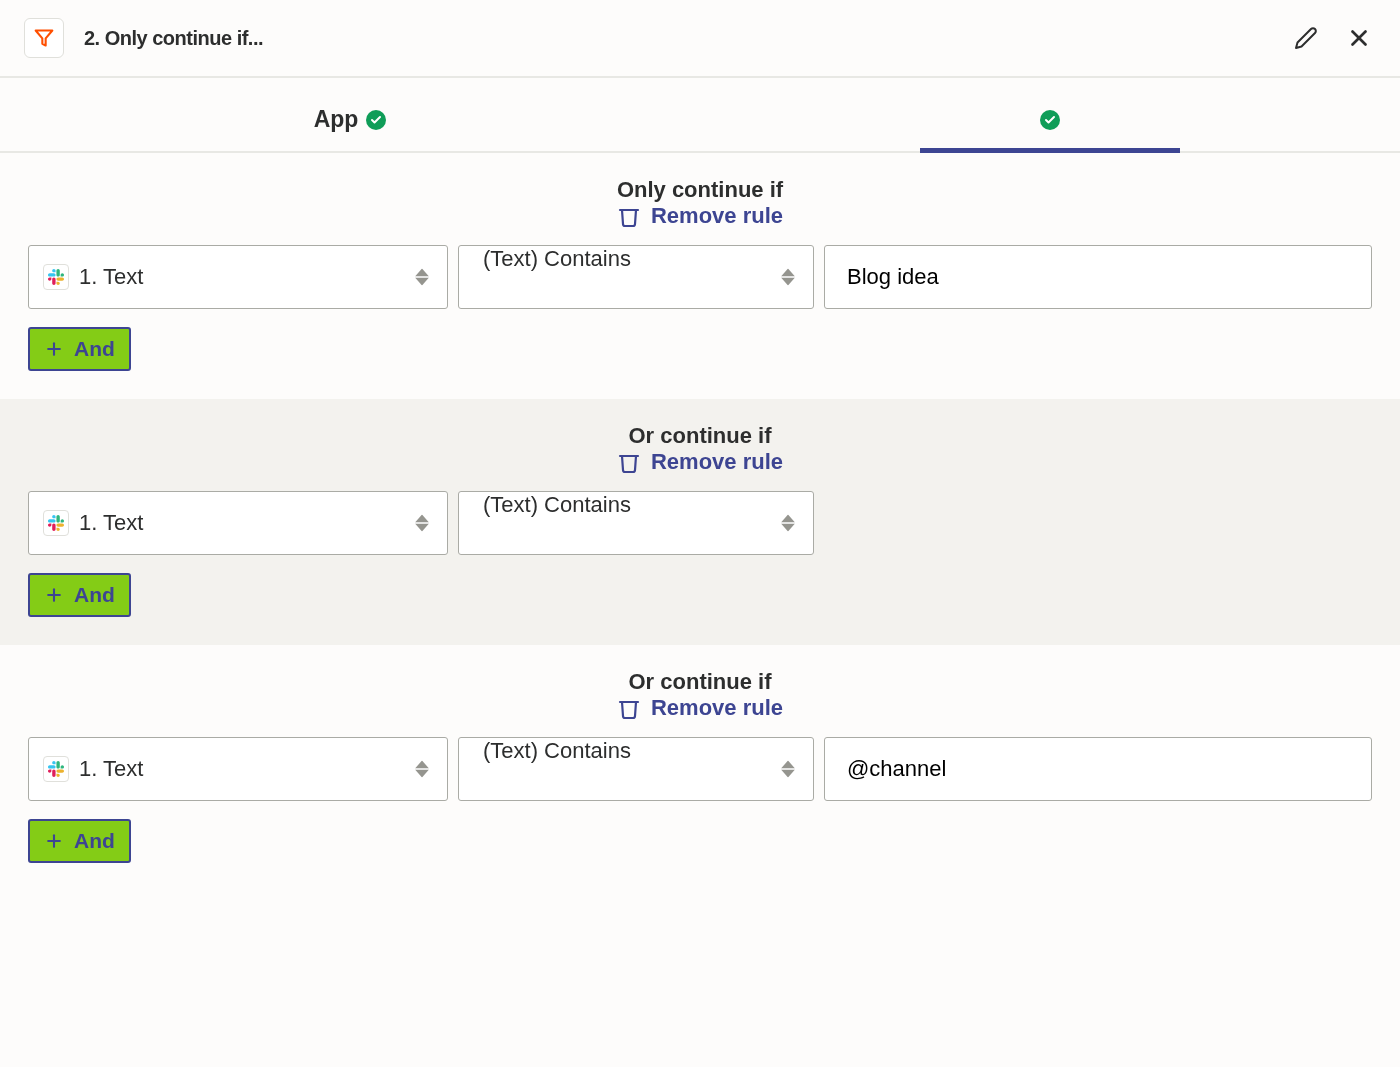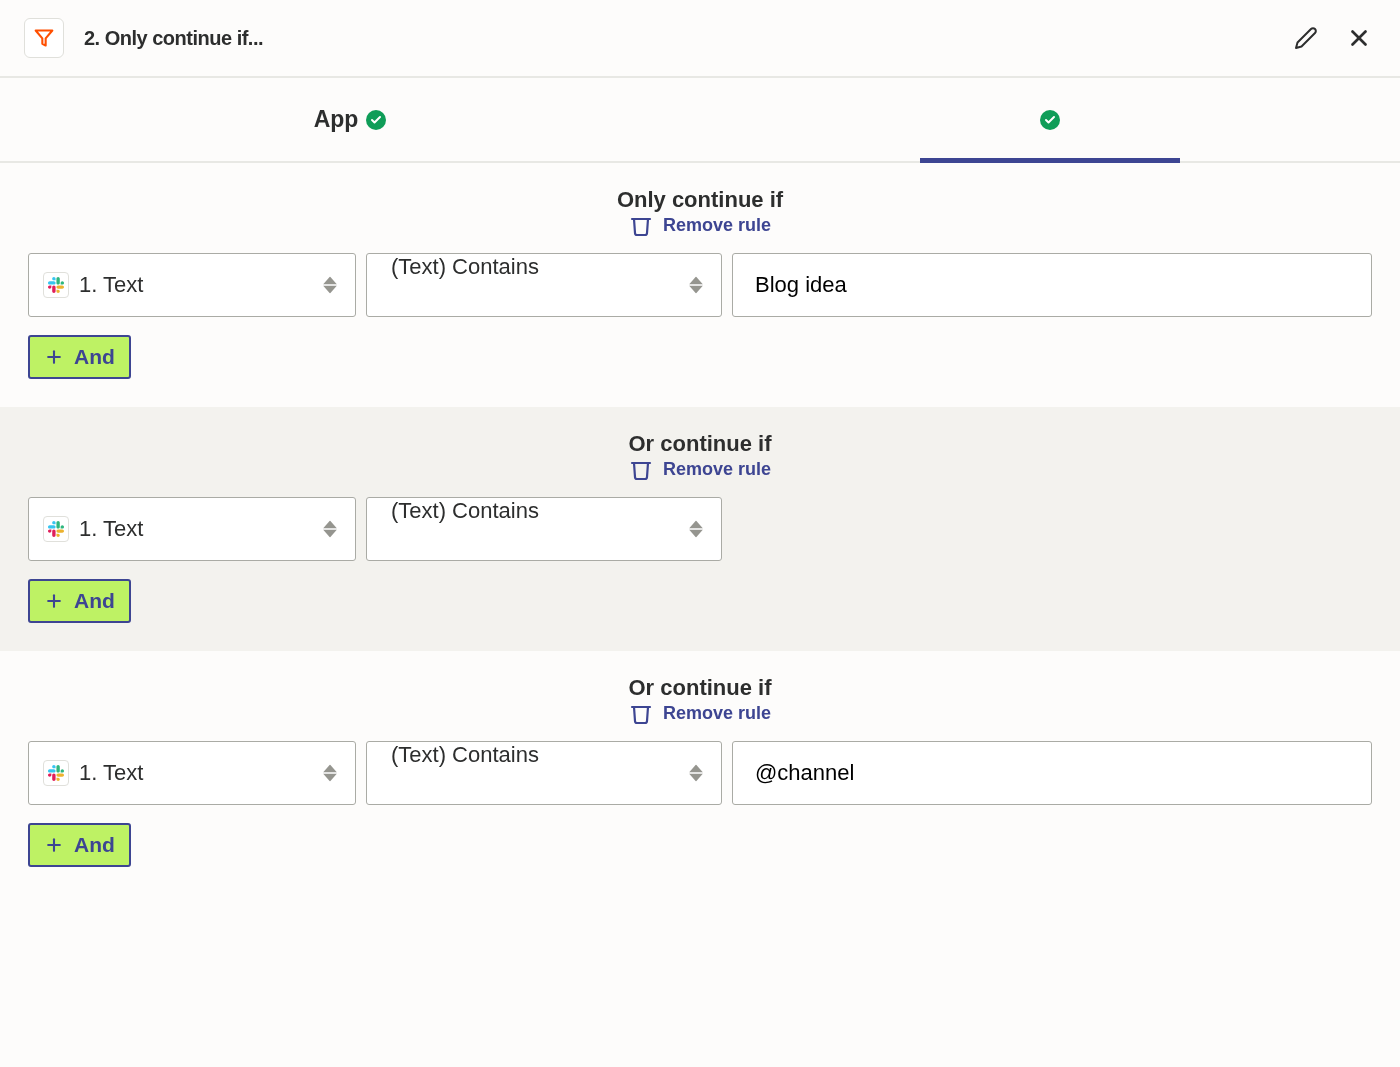--- a/index.html
+++ b/index.html
@@ -52,21 +52,21 @@
     .tabs {
       display: flex;
       border-bottom: 2px solid #e8e8e4;
     }
     .tab {
       flex: 1;
       display: flex;
       align-items: center;
       justify-content: center;
       gap: 8px;
-      padding: 28px 0 28px;
+      padding: 28px 0 18px;
       font-size: 23px;
       font-weight: 700;
       cursor: pointer;
       position: relative;
     }
     .tab.active {
       color: #3d4592;
     }
     .tab.active::after {
       content: "";
@@ -103,41 +103,41 @@
     .rule-title {
       font-size: 22px;
       font-weight: 700;
       color: #2d2e2e;
     }
     .remove-rule {
       display: flex;
       align-items: center;
       gap: 10px;
       color: #3d4592;
-      font-size: 18px;
+      font-size: 22px;
       font-weight: 700;
       background: none;
       border: none;
       cursor: pointer;
     }
     .condition-row {
       display: flex;
       gap: 10px;
       margin-bottom: 18px;
     }
     .field-select, .operator-select, .value-input {
       height: 64px;
       border: 1.5px solid #aaaba5;
       border-radius: 3px;
       background: #fff;
       font-size: 22px;
       font-family: inherit;
     }
     .field-select {
-      width: 328px;
+      width: 420px;
       display: flex;
       align-items: center;
       padding: 0 14px;
       cursor: pointer;
       position: relative;
     }
     .operator-select {
       width: 356px;
       display: flex;
       align-items: flex-start;
@@ -174,21 +174,21 @@
       flex-direction: column;
       gap: 1px;
     }
     .and-btn {
       display: inline-flex;
       align-items: center;
       gap: 10px;
       padding: 8px 14px;
       border: 2px solid #3d4592;
       border-radius: 3px;
-      background: #bef264;
+      background: #84cc16;
       color: #3d4592;
       font-size: 21px;
       font-weight: 700;
       cursor: pointer;
     }
   </style>
 </head>
 <body>
 
 <div class="header">

